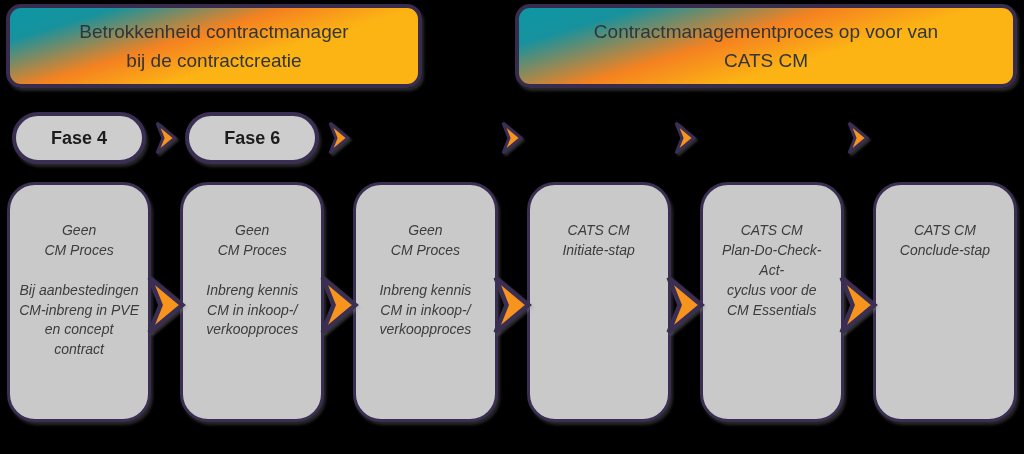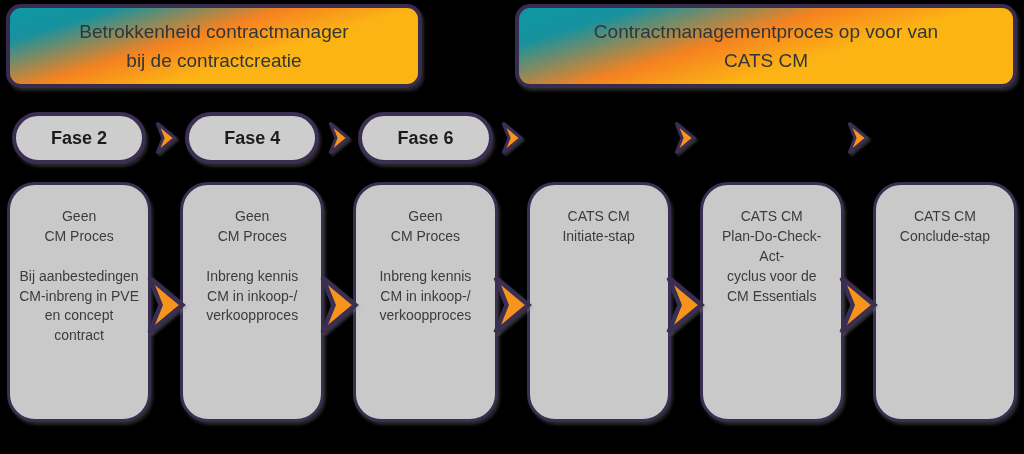--- a/index.html
+++ b/index.html
@@ -35,23 +35,24 @@
     box-shadow:2px 3px 3px rgba(140,140,140,0.28);
   }
   
   .boxes-row{
     position:absolute;top:182px;left:7px;width:1010px;height:240px;
     display:grid;grid-template-columns:repeat(6,1fr);column-gap:29px;
   }
   .box{
     box-sizing:border-box;height:240px;
     border:3px solid #3A2E52;border-radius:28px;background:#CAC9C9;
-    padding:22px 8px 0 8px;
+    padding:36px 8px 0 8px;
     font-size:14px;line-height:1.42;color:#3C3C3C;text-align:center;
     box-shadow:2px 3px 3px rgba(140,140,140,0.28);
+    font-style:italic;
   }
   .box-text{white-space:pre-line;}
   
   .arrow{position:absolute;filter:drop-shadow(2px 2px 1px rgba(150,150,150,0.30));}
   .arrow svg{display:block;}
   .arrow-small{width:22px;height:36px;top:120px;}
   .arrow-big{width:40px;height:64px;top:273px;}
   .as-1{left:155px;} .as-2{left:328px;} .as-3{left:501px;} .as-4{left:674px;} .as-5{left:847px;}
   .ab-1{left:146px;} .ab-2{left:319px;} .ab-3{left:492px;} .ab-4{left:665px;} .ab-5{left:838px;}
 </style>
@@ -61,21 +62,20 @@
 <div class="banner banner-1">
   <div class="banner-text">Betrokkenheid contractmanager
 bij de contractcreatie</div>
 </div>
 <div class="banner banner-2">
   <div class="banner-text">Contractmanagementproces op voor van
 CATS CM</div>
 </div>
 
 <div class="pills-row">
-  <div class="pill">Fase 2</div>
   <div class="pill">Fase 4</div>
   <div class="pill">Fase 6</div>
 </div>
 
 <div class="arrow arrow-small as-1">
     <svg width="22" height="36" viewBox="0 0 44 68">
       <polygon points="4,4 40,34 4,64 16,34" fill="#F7941E" stroke="#3A2E52" stroke-width="6" stroke-linejoin="miter"></polygon>
     </svg>
   </div>
 <div class="arrow arrow-small as-2">

